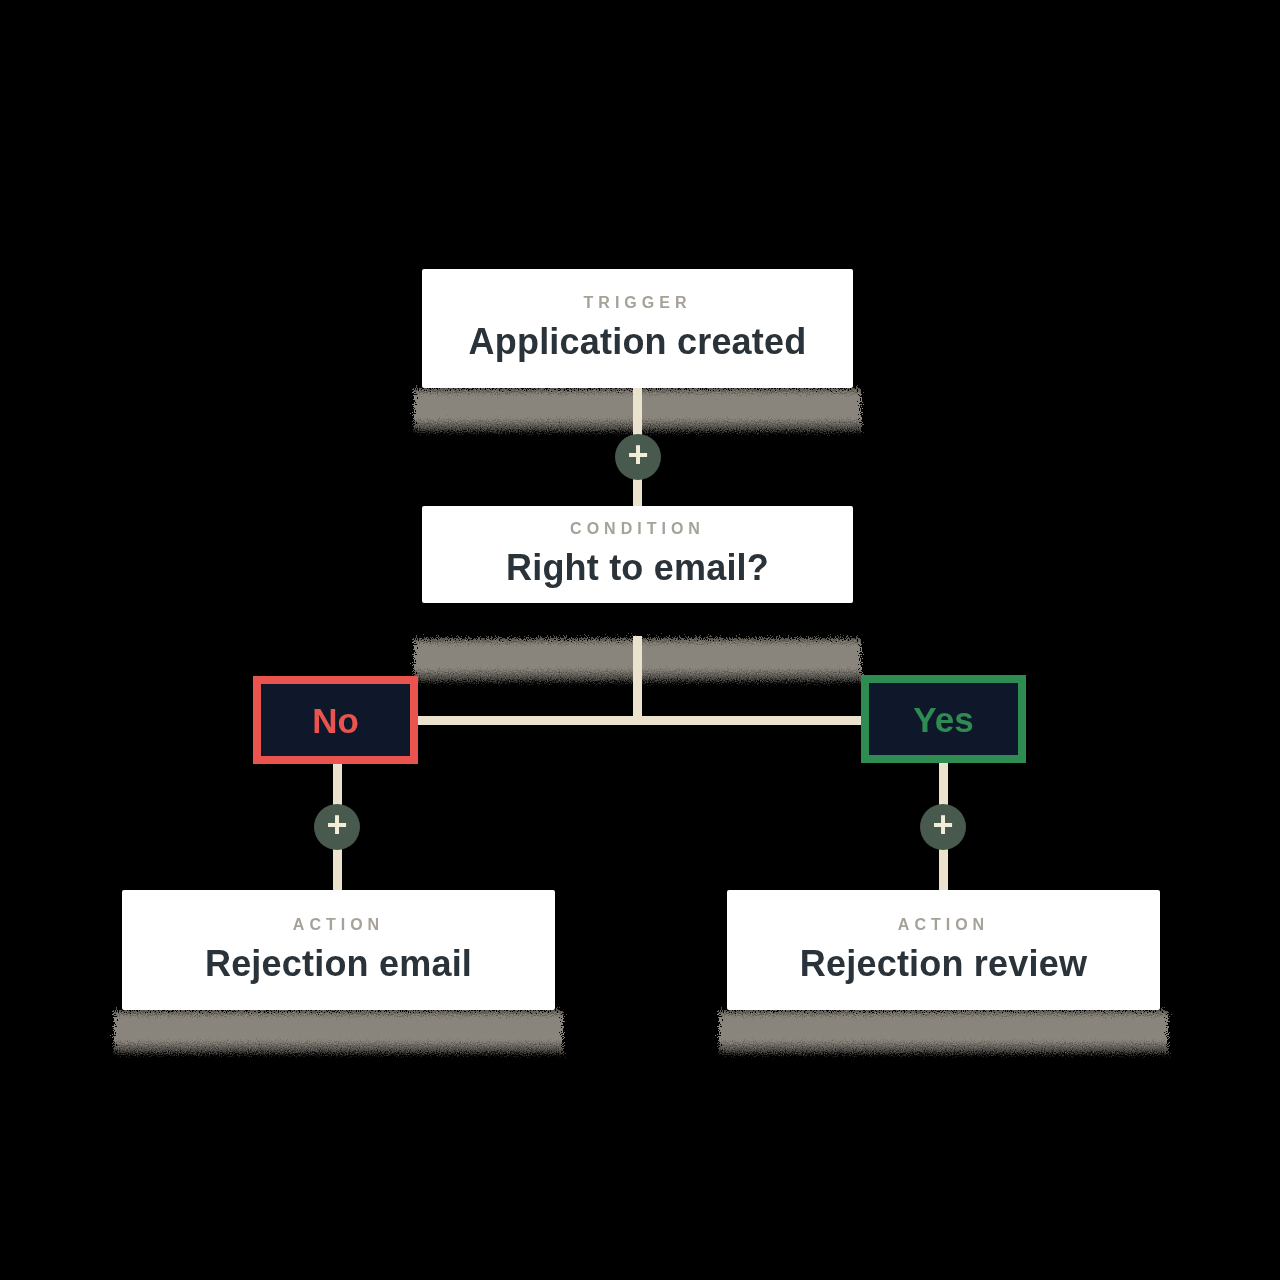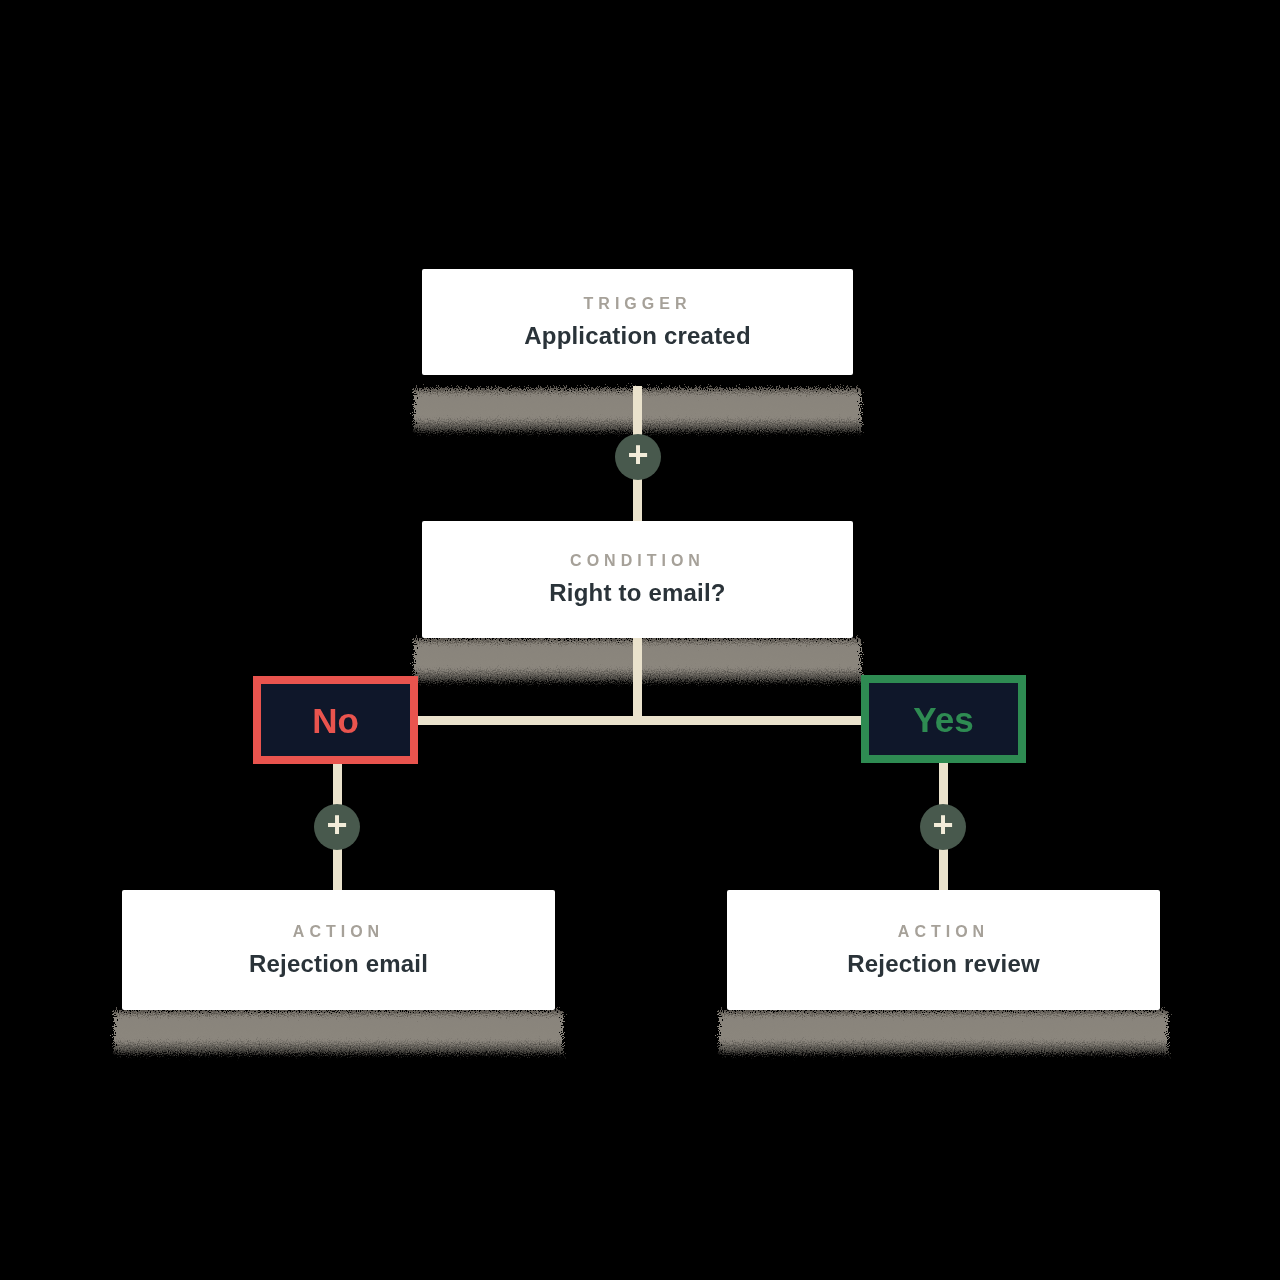--- a/index.html
+++ b/index.html
@@ -51,21 +51,21 @@
   }
   .card .kicker{
     color:#a6a199;
     font-size:16px;
     font-weight:bold;
     letter-spacing:5px;
     text-transform:uppercase;
   }
   .card .title{
     color:#2a3339;
-    font-size:24px;
+    font-size:36px;
     font-weight:bold;
     letter-spacing:0.2px;
   }
 
   
   .spray-shadow{
     position:absolute;
     height:46px;
     z-index:1;
     background:linear-gradient(to bottom,
@@ -88,25 +88,25 @@
     font-size:35px;
     font-weight:bold;
     line-height:1;
   }
   .branch.no{border-color:#e9544e;}
   .branch.no .branch-label{color:#e9544e;}
   .branch.yes{border-color:#2e8b52;}
   .branch.yes .branch-label{color:#2e8b52;}
 
   
-  #card-trigger{left:422px;top:269px;width:431px;height:106px;}
+  #card-trigger{left:422px;top:269px;width:431px;height:119px;}
   #shadow-trigger{left:414px;top:388px;width:447px;}
   #line-trigger-condition{left:633px;top:386px;height:140px;}
   #plus-top{left:615px;top:434px;}
-  #card-condition{left:422px;top:521px;width:431px;height:117px;}
+  #card-condition{left:422px;top:506px;width:431px;height:97px;}
   #shadow-condition{left:414px;top:638px;width:447px;}
   #line-condition-junction{left:633px;top:636px;height:88px;}
   #line-branch-horizontal{left:412px;top:716px;width:456px;}
   #branch-no{left:253px;top:676px;}
   #branch-yes{left:861px;top:675px;}
   #line-no-action{left:333px;top:760px;height:134px;}
   #line-yes-action{left:939px;top:760px;height:134px;}
   #plus-no{left:314px;top:804px;}
   #plus-yes{left:920px;top:804px;}
   #card-action-rejection{left:122px;top:890px;width:433px;height:120px;}

